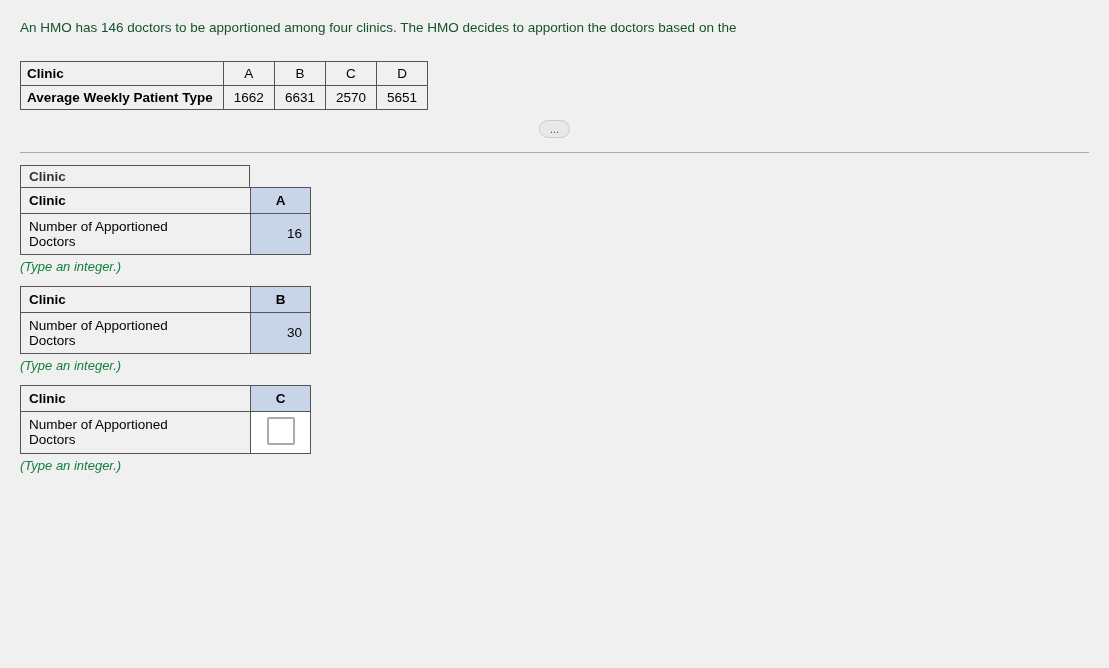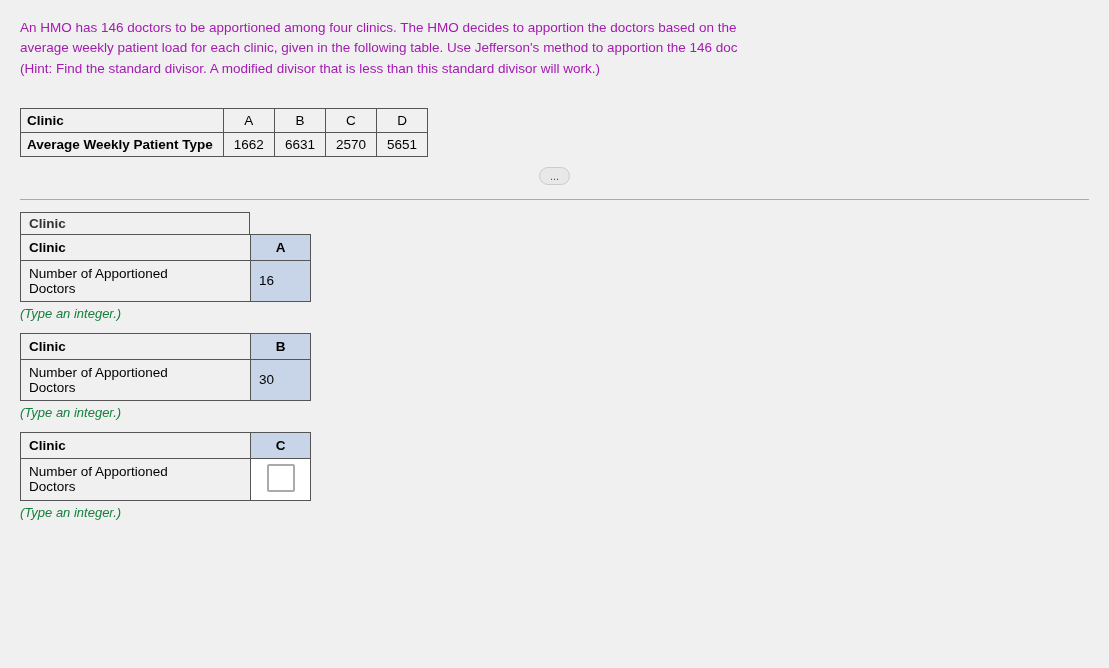--- a/index.html
+++ b/index.html
@@ -22,22 +22,22 @@
       background-color: #f0f0f0;
       width: 100%;
       height: 100%;
       padding: 18px 20px 10px 20px;
       position: relative;
     }
 
     .problem-text {
       font-size: 13.5px;
       line-height: 1.5;
-      color: #a21caf;
-      margin-bottom: 29px;
+      color: #14532d;
+      margin-bottom: 2px;
       max-width: 98%;
     }
 
     .top-table {
       border-collapse: collapse;
       margin-bottom: 10px;
     }
 
     .top-table td, .top-table th {
       border: 1px solid #555;
@@ -97,21 +97,21 @@
       vertical-align: middle;
     }
 
     .small-table td:first-child {
       min-width: 230px;
       background-color: #f0f0f0;
     }
 
     .small-table td.value-cell {
       width: 60px;
-      text-align: left;
+      text-align: right;
       background-color: #c8d4e8;
       font-weight: normal;
     }
 
     .small-table td.empty-cell {
       width: 60px;
       text-align: center;
       background-color: #fff;
     }
 
@@ -132,22 +132,21 @@
       min-width: 230px;
     }
   </style>
 </head>
 <body>
 
 <div class="main-container">
 
   <div class="problem-text">
     <span>An HMO has 146 doctors to be apportioned among four clinics.  The HMO decides to apportion the doctors based on the</span><br>
-    <span>average weekly patient load for each clinic, given in the following table.  Use Jefferson's method to apportion the 146 doc</span><br>
-    <span>(Hint: Find the standard divisor.  A modified divisor that is less than this standard divisor will work.)</span>
+    <br>
   </div>
 
   <table class="top-table">
     <tbody>
         <tr>
       <td style="font-weight:bold;">Clinic</td>
       <td>A</td>
       <td>B</td>
       <td>C</td>
       <td>D</td>

